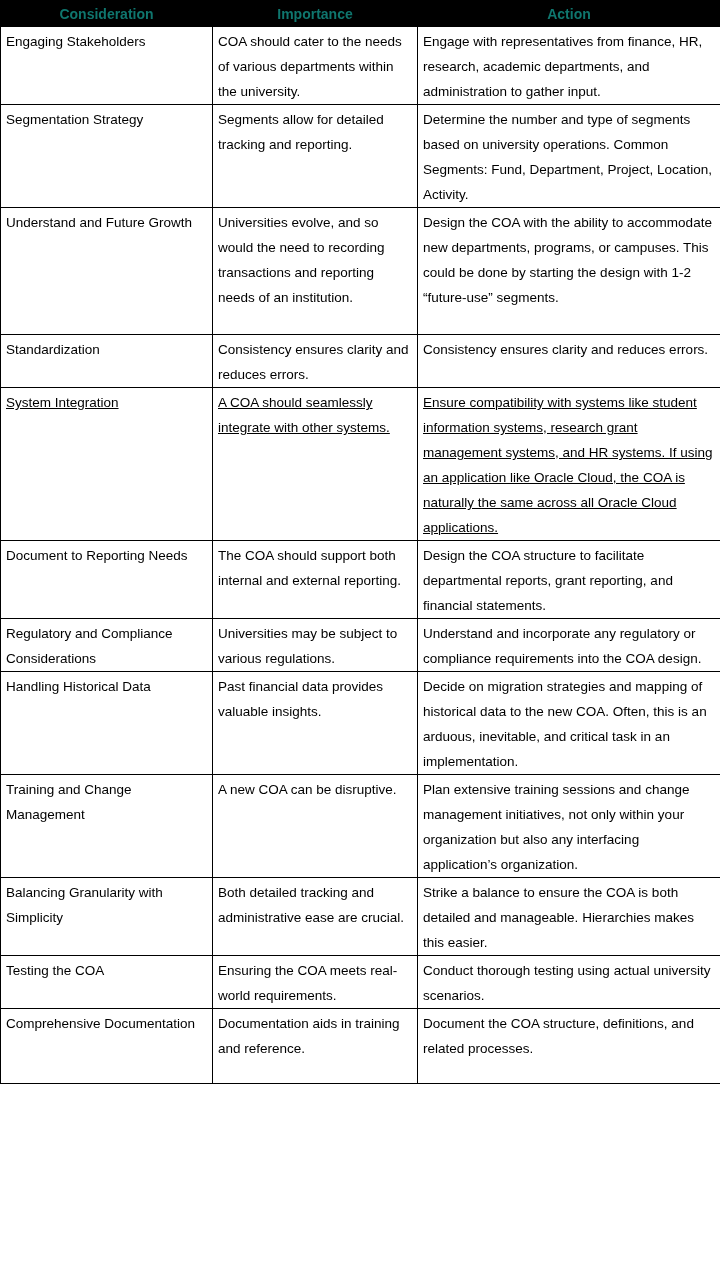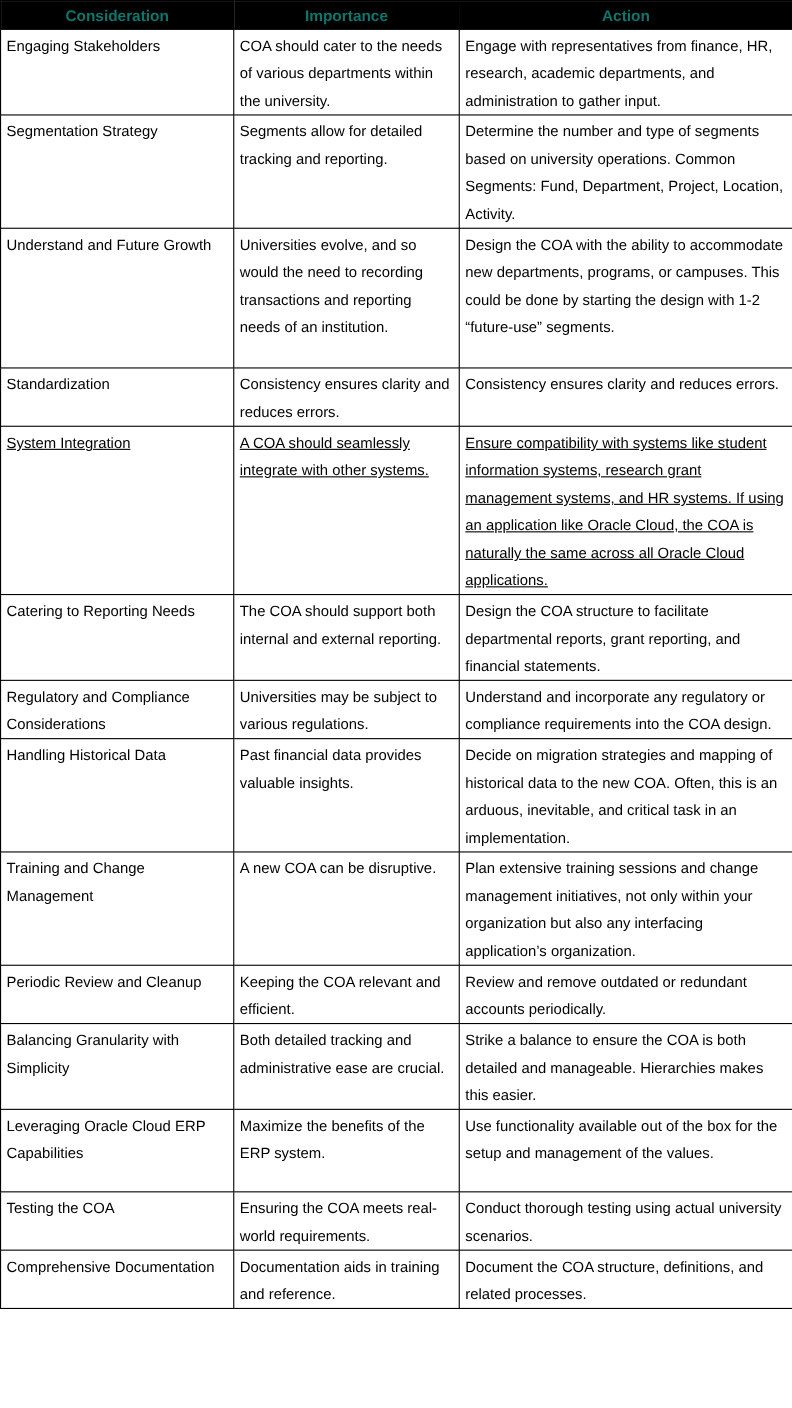--- a/index.html
+++ b/index.html
@@ -83,53 +83,43 @@
     <td>Standardization</td>
     <td>Consistency ensures clarity and reduces errors.</td>
     <td>Consistency ensures clarity and reduces errors.</td>
   </tr>
       <tr>
     <td>System Integration</td>
     <td>A COA should seamlessly integrate with other systems.</td>
     <td>Ensure compatibility with systems like student information systems, research grant management systems, and HR systems. If using an application like Oracle Cloud, the COA is naturally the same across all Oracle Cloud applications.</td>
   </tr>
       <tr>
-    <td>Catering to Reporting Needs</td>
+    <td>Document to Reporting Needs</td>
     <td>The COA should support both internal and external reporting.</td>
     <td>Design the COA structure to facilitate departmental reports, grant reporting, and financial statements.</td>
   </tr>
       <tr>
     <td>Regulatory and Compliance Considerations</td>
     <td>Universities may be subject to various regulations.</td>
     <td>Understand and incorporate any regulatory or compliance requirements into the COA design.</td>
   </tr>
       <tr>
     <td>Handling Historical Data</td>
     <td>Past financial data provides valuable insights.</td>
     <td>Decide on migration strategies and mapping of historical data to the new COA. Often, this is an arduous, inevitable, and critical task in an implementation.</td>
   </tr>
       <tr>
     <td>Training and Change Management</td>
     <td>A new COA can be disruptive.</td>
     <td>Plan extensive training sessions and change management initiatives, not only within your organization but also any interfacing application’s organization.</td>
   </tr>
       <tr>
-    <td>Periodic Review and Cleanup</td>
-    <td>Keeping the COA relevant and efficient.</td>
-    <td>Review and remove outdated or redundant accounts periodically.</td>
-  </tr>
-      <tr>
     <td>Balancing Granularity with Simplicity</td>
     <td>Both detailed tracking and administrative ease are crucial.</td>
     <td>Strike a balance to ensure the COA is both detailed and manageable. Hierarchies makes this easier.</td>
-  </tr>
-      <tr>
-    <td>Leveraging Oracle Cloud ERP Capabilities</td>
-    <td>Maximize the benefits of the ERP system.</td>
-    <td>Use functionality available out of the box for the setup and management of the values.</td>
   </tr>
       <tr>
     <td>Testing the COA</td>
     <td>Ensuring the COA meets real-world requirements.</td>
     <td>Conduct thorough testing using actual university scenarios.</td>
   </tr>
       <tr>
     <td>Comprehensive Documentation</td>
     <td>Documentation aids in training and reference.</td>
     <td>Document the COA structure, definitions, and related processes.</td>

